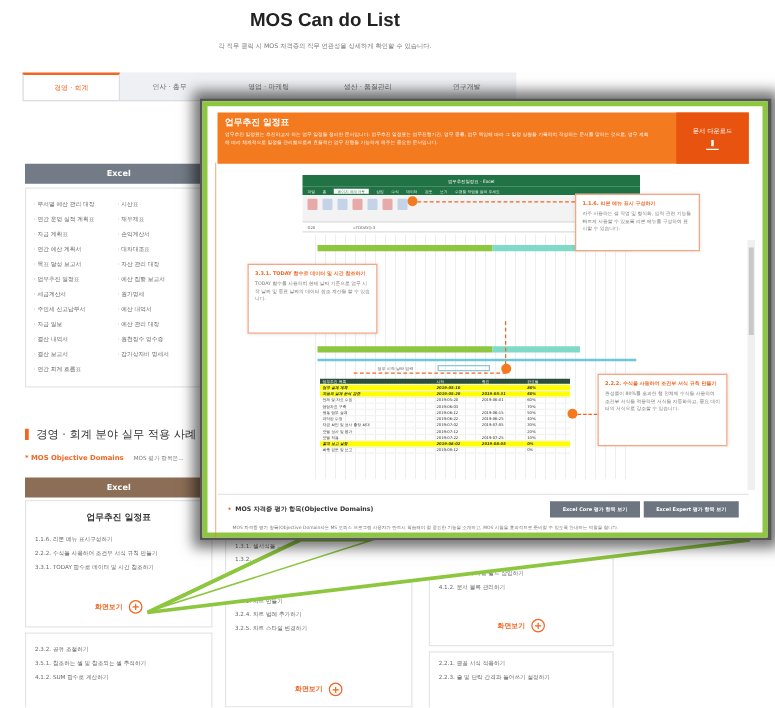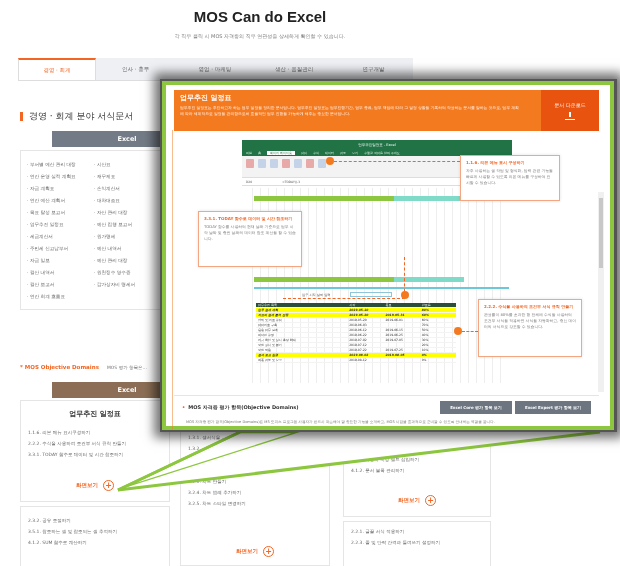--- a/index.html
+++ b/index.html
@@ -5,21 +5,21 @@
   * { box-sizing: border-box; margin: 0; padding: 0; }
   body { width: 620px; height: 566px; overflow: hidden; background: #fff; font-family: "DejaVu Sans", sans-serif; position: relative; color: #333; }
   .page { position: absolute; left: 0; top: 0; width: 620px; height: 566px; background: #fff; }
   .title { position: absolute; top: 8px; left: 0; width: 520px; text-align: center; font-family: "Liberation Sans", sans-serif; font-weight: bold; font-size: 15px; color: #222; }
   .subtitle { position: absolute; top: 33px; left: 0; width: 520px; text-align: center; font-size: 5px; color: #777; }
   .tabs { position: absolute; top: 58px; left: 18px; width: 395px; height: 23px; display: flex; background: #eef0f3; border-bottom: 1px solid #ddd; }
   .tab { flex: 1; font-size: 5.5px; color: #666; display: flex; align-items: center; justify-content: center; }
   .tab.active { background: #fff; color: #f26522; border-top: 2px solid #f26522; border-left: 1px solid #ddd; border-right: 1px solid #ddd; flex: 0 0 78px; }
   .section-h { position: absolute; left: 20px; font-size: 9px; color: #333; display: flex; align-items: center; }
   .section-h .bar { width: 3px; height: 9px; background: #f26522; margin-right: 6px; }
-  .excel-bar { position: absolute; left: 20px; width: 150px; height: 16px; color: #fff; font-size: 6.5px; font-weight: bold; display: flex; align-items: center; justify-content: center; margin-left: 32px; }
+  .excel-bar { position: absolute; left: 20px; width: 150px; height: 16px; color: #fff; font-size: 6.5px; font-weight: bold; display: flex; align-items: center; justify-content: center; }
   .list-box { position: absolute; left: 20px; top: 150px; width: 150px; height: 160px; border: 1px solid #e5e5e5; background: #fff; }
   .col { position: absolute; top: 8px; font-size: 4.6px; color: #666; line-height: 12px; }
   .obj-line { position: absolute; left: 20px; top: 364px; font-size: 5.5px; display: flex; gap: 8px; align-items: center; }
   .obj-line .red { color: #f26522; font-weight: bold; }
   .obj-line .gray { color: #777; font-size: 4.5px; }
   .card { position: absolute; background: #fff; border: 1px solid #e5e5e5; }
   .card .ctitle { text-align: center; font-size: 7px; font-weight: bold; color: #333; margin-top: 8px; }
   .card .items { font-size: 4.5px; color: #666; line-height: 11px; padding: 8px 0 0 7px; }
   .card .more { position: absolute; bottom: 10px; width: 100%; text-align: center; font-size: 5.5px; color: #f26522; font-weight: bold; display: flex; align-items: center; justify-content: center; gap: 5px; }
   .circle-plus { width: 11px; height: 11px; border-radius: 50%; border: 1.5px solid #f26522; display: inline-flex; align-items: center; justify-content: center; font-size: 8px; color: #f26522; line-height: 1; }
@@ -62,35 +62,31 @@
   .pf-title { position: absolute; left: 8px; top: 8px; font-size: 5px; font-weight: bold; color: #333; }
   .pf-title::before { content: "•"; color: #f26522; margin-right: 3px; }
   .pf-btn { position: absolute; top: 5px; height: 13px; background: #6d7580; color: #fff; font-size: 4px; font-weight: bold; display: flex; align-items: center; justify-content: center; }
   .pf-desc { position: absolute; left: 12px; top: 24px; font-size: 3.6px; color: #777; white-space: nowrap; }
   .vline { position: absolute; left: 6px; top: 45px; width: 1px; height: 300px; background: #f47a20; opacity: 0.5; }
 </style>
 </head>
 <body>
 
 <div class="page">
-  <div class="title">MOS Can do Excel</div>
+  <div class="title">MOS Can do List</div>
   <div class="subtitle">각 직무 클릭 시 MOS 자격증의 직무 연관성을 상세하게 확인할 수 있습니다.</div>
 
   <div class="tabs">
     <div class="tab active">경영 · 회계</div>
     <div class="tab">인사 · 총무</div>
     <div class="tab">영업 · 마케팅</div>
     <div class="tab">생산 · 품질관리</div>
     <div class="tab">연구개발</div>
   </div>
 
-  <div class="section-h" style="top:110px">
-    <span class="bar"></span>
-    <span>경영 · 회계 분야 서식문서</span>
-  </div>
   <div class="excel-bar" style="top:131px;background:#737b86">Excel</div>
   <div class="list-box">
     <div class="col" style="left:6px">
       <div>· 부서별 예산 관리 대장</div>
       <div>· 연간 운영 실적 계획표</div>
       <div>· 자금 계획표</div>
       <div>· 연간 예산 계획서</div>
       <div>· 목표 달성 보고서</div>
       <div>· 업무추진 일정표</div>
       <div>· 세금계산서</div>
@@ -108,20 +104,24 @@
       <div>· 자산 관리 대장</div>
       <div>· 예산 집행 보고서</div>
       <div>· 원가명세</div>
       <div>· 예산 내역서</div>
       <div>· 예산 관리 대장</div>
       <div>· 원천징수 영수증</div>
       <div>· 갑가상자비 명세서</div>
     </div>
   </div>
 
+  <div class="section-h" style="top:341px">
+    <span class="bar"></span>
+    <span>경영 · 회계 분야 실무 적용 사례</span>
+  </div>
   <div class="obj-line">
     <span class="red">* MOS Objective Domains</span>
     <span class="gray">MOS 평가 항목은...</span>
   </div>
   <div class="excel-bar" style="top:382px;background:#8b6e55">Excel</div>
 
   <div class="card" style="left:20px;top:400px;width:150px;height:102px">
     <div class="ctitle">업무추진 일정표</div>
     <div class="items">
       <div>1.1.6. 리본 메뉴 표시구성하기</div>

